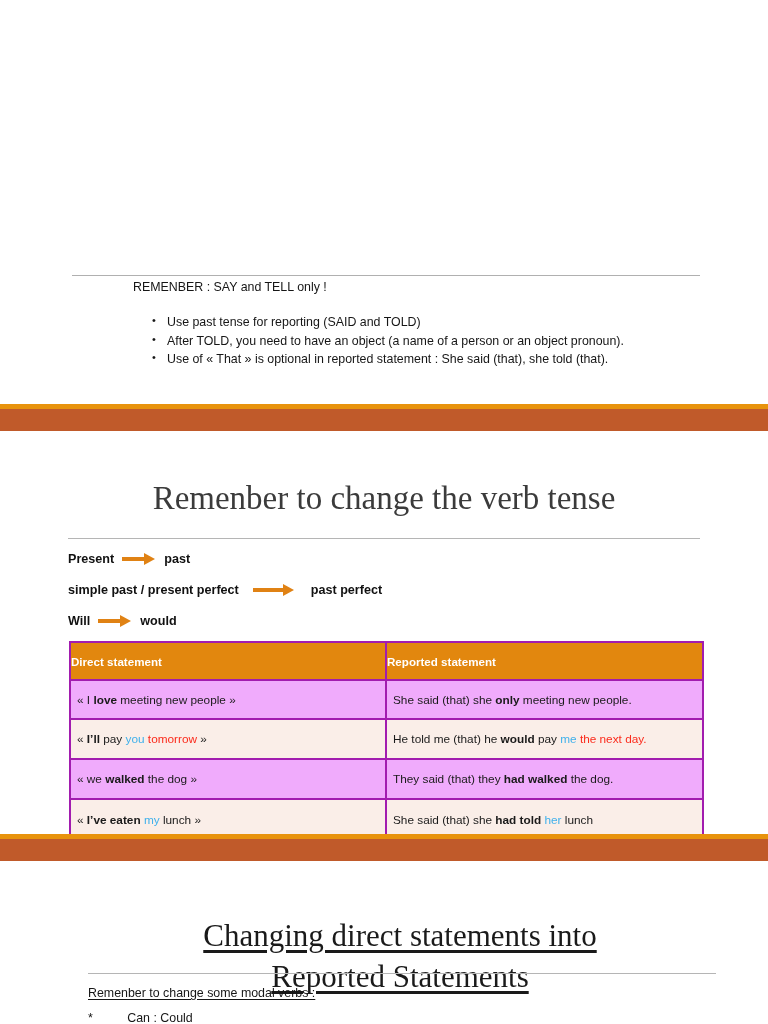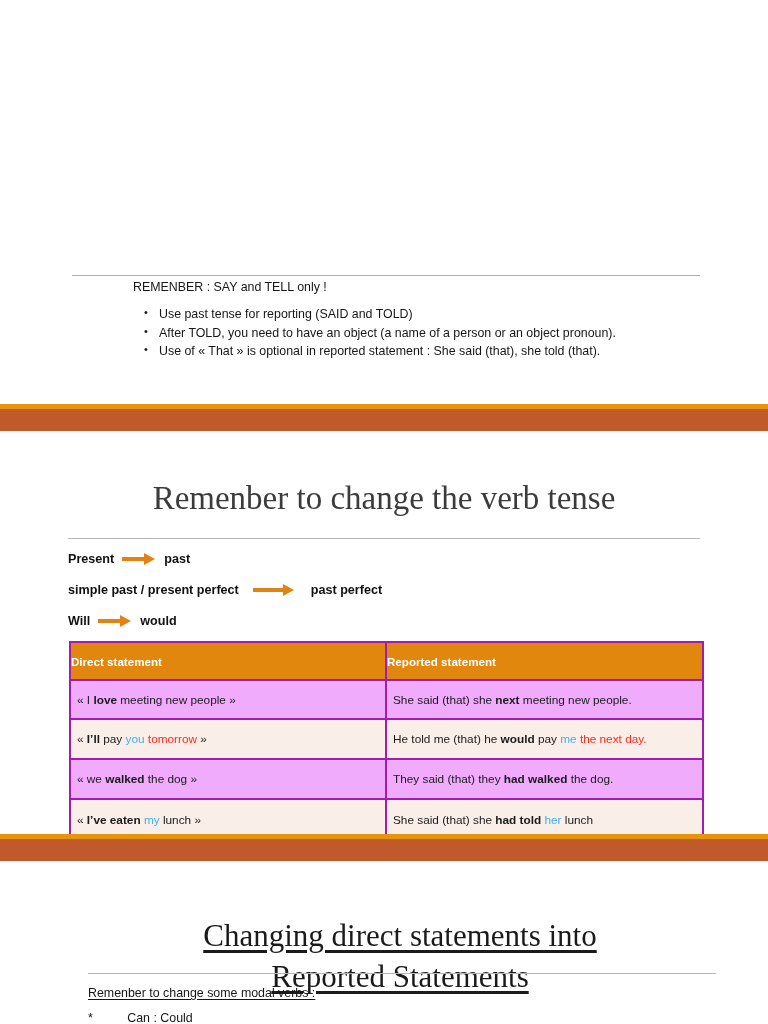--- a/index.html
+++ b/index.html
@@ -46,21 +46,21 @@
     position: absolute;
     left: 133px; top: 278px;
     width: 570px;
     font-size: 12.4px;
     line-height: 18.8px;
     color: #161616;
   }
   .s1-lead { margin: 0 0 1px 0; }
   .s1-list {
     list-style: none;
-    margin: 8px;
+    margin: 16px;
     padding: 0;
   }
   .s1-list li {
     position: relative;
     padding-left: 18px;
     margin: 0;
   }
   .s1-list li::before {
     content: "\2022";
     position: absolute;
@@ -293,21 +293,21 @@
       </colgroup>
     <thead>
       <tr>
         <th>Direct statement</th>
         <th>Reported statement</th>
       </tr>
     </thead>
     <tbody>
       <tr class="r-dark">
         <td class="h37"><span>« I </span><span class="b">love</span><span> meeting new people »</span></td>
-        <td class="h37"><span>She said (that) she </span><span class="b">next</span><span> meeting new people.</span></td>
+        <td class="h37"><span>She said (that) she </span><span class="b">only</span><span> meeting new people.</span></td>
       </tr>
       <tr class="r-light">
         <td class="h38"><span>« </span><span class="b">I’ll</span><span> pay </span><span class="blue">you</span><span> </span><span class="red">tomorrow</span><span> »</span></td>
         <td class="h38"><span>He told me (that) he </span><span class="b">would</span><span> pay </span><span class="blue">me</span><span> </span><span class="red">the next day.</span></td>
       </tr>
       <tr class="r-dark">
         <td class="h38"><span>« we </span><span class="b">walked</span><span> the dog »</span></td>
         <td class="h38"><span>They said (that) they </span><span class="b">had walked</span><span> the dog.</span></td>
       </tr>
       <tr class="r-light">

